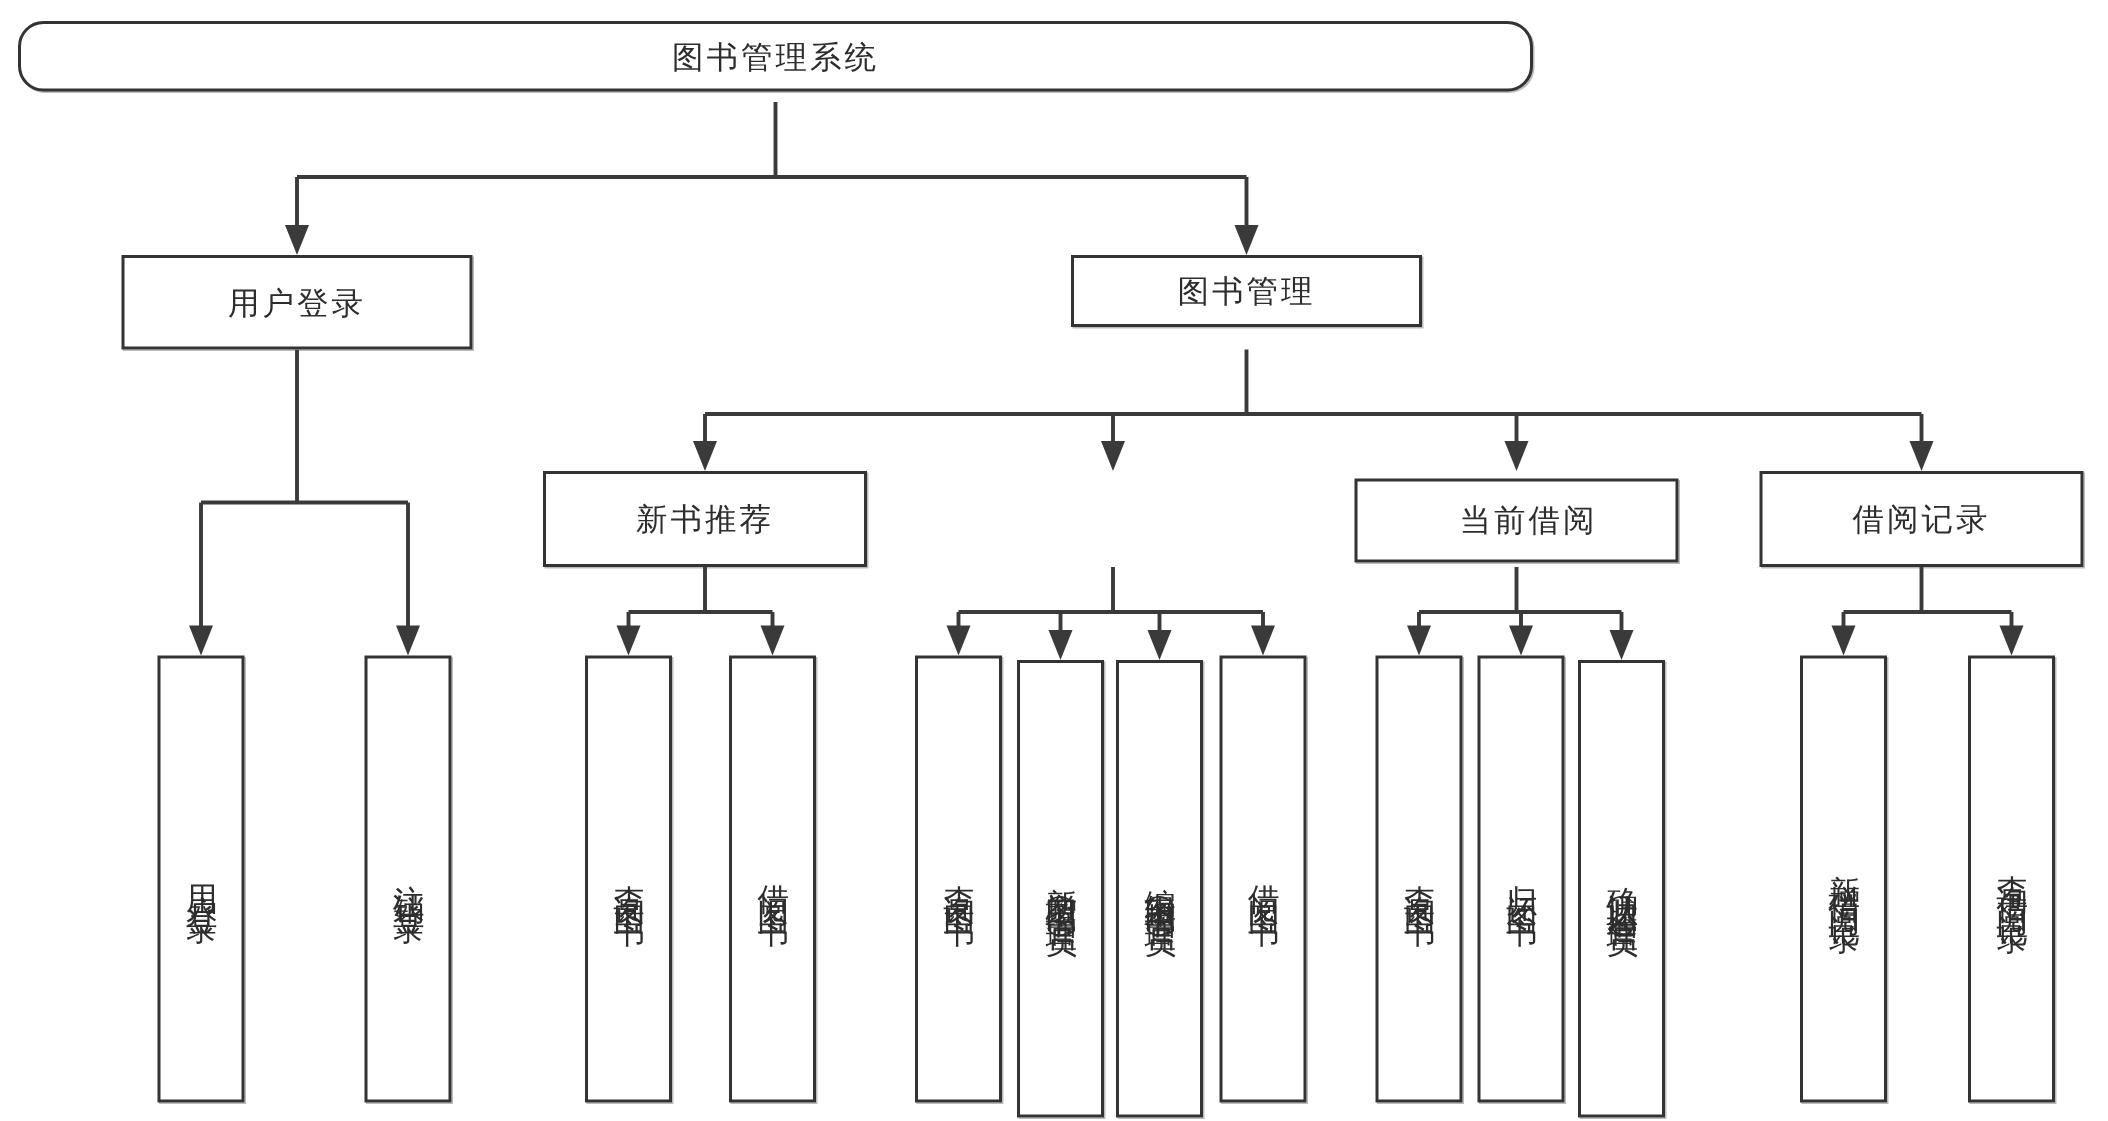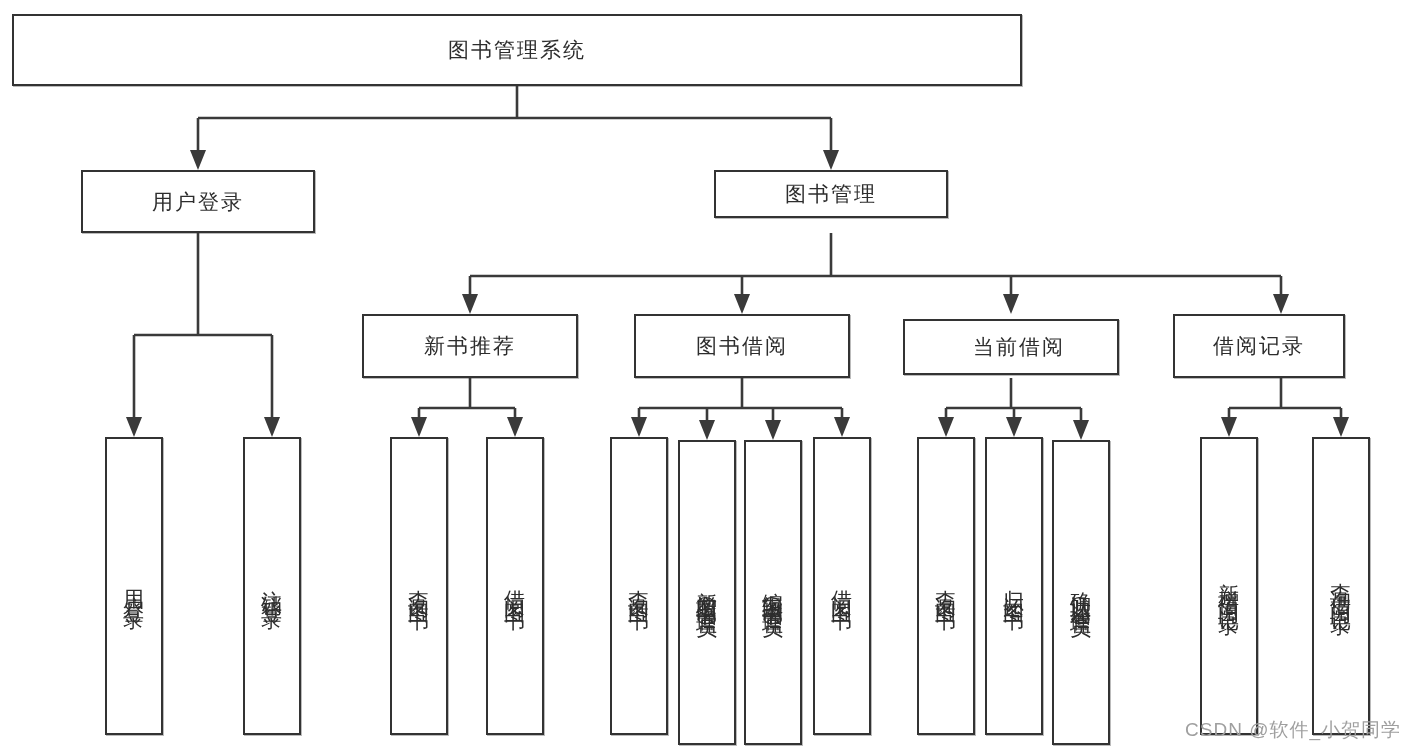--- a/index.html
+++ b/index.html
@@ -140,43 +140,41 @@
     <g>
       <path d="M1281 378 V408"></path>
       <path d="M1229 408 H1341"></path>
       <path d="M1229 408 V420"></path>
       <path d="M1341 408 V420"></path>
       <polygon points="1221,417 1237,417 1229,437" fill="#3a3a3a" stroke="none"></polygon>
       <polygon points="1333,417 1349,417 1341,437" fill="#3a3a3a" stroke="none"></polygon>
     </g>
   </svg>
 
-  <div class="node hnode" style="left:12px; top:14px; width:1010px; height:72px;">图书管理系统</div>
+  <div class="node hnode" style="left:12px; top:14px; width:1010px; height:47px;border-radius:17px;">图书管理系统</div>
 
   <div class="node hnode" style="left:81px; top:170px; width:234px; height:63px;">用户登录</div>
   <div class="node hnode" style="left:714px; top:170px; width:234px; height:48px;">图书管理</div>
 
   <div class="node hnode" style="left:362px; top:314px; width:216px; height:64px;text-align:center;">新书推荐</div>
-  <div class="node hnode" style="left:634px; top:314px; width:216px; height:64px;">图书借阅</div>
   <div class="node hnode" style="left:903px; top:319px; width:216px; height:56px;padding-left:16px;">当前借阅</div>
-  <div class="node hnode" style="left:1173px; top:314px; width:172px; height:64px;">借阅记录</div>
+  <div class="node hnode" style="left:1173px; top:314px; width:216px; height:64px;">借阅记录</div>
 
   <div class="node leaf" style="left:105px;">用户登录</div>
   <div class="node leaf" style="left:243px;">注销登录</div>
 
   <div class="node leaf" style="left:390px;">查询图书</div>
   <div class="node leaf" style="left:486px;">借阅图书</div>
 
   <div class="node leaf" style="left:610px;">查询图书</div>
   <div class="node leaf admin" style="left:678px;">新增图书（管理员）</div>
   <div class="node leaf admin" style="left:744px;">编辑图书（管理员）</div>
   <div class="node leaf" style="left:813px;">借阅图书</div>
 
   <div class="node leaf" style="left:917px;">查询图书</div>
   <div class="node leaf" style="left:985px;">归还图书</div>
   <div class="node leaf admin" style="left:1052px;">确认归还（管理员）</div>
 
   <div class="node leaf" style="left:1200px;">新增借阅记录</div>
   <div class="node leaf" style="left:1312px;">查询借阅记录</div>
 
-  <div class="watermark">CSDN @软件_小贺同学</div>
 
 </div>
 
 </body></html>

